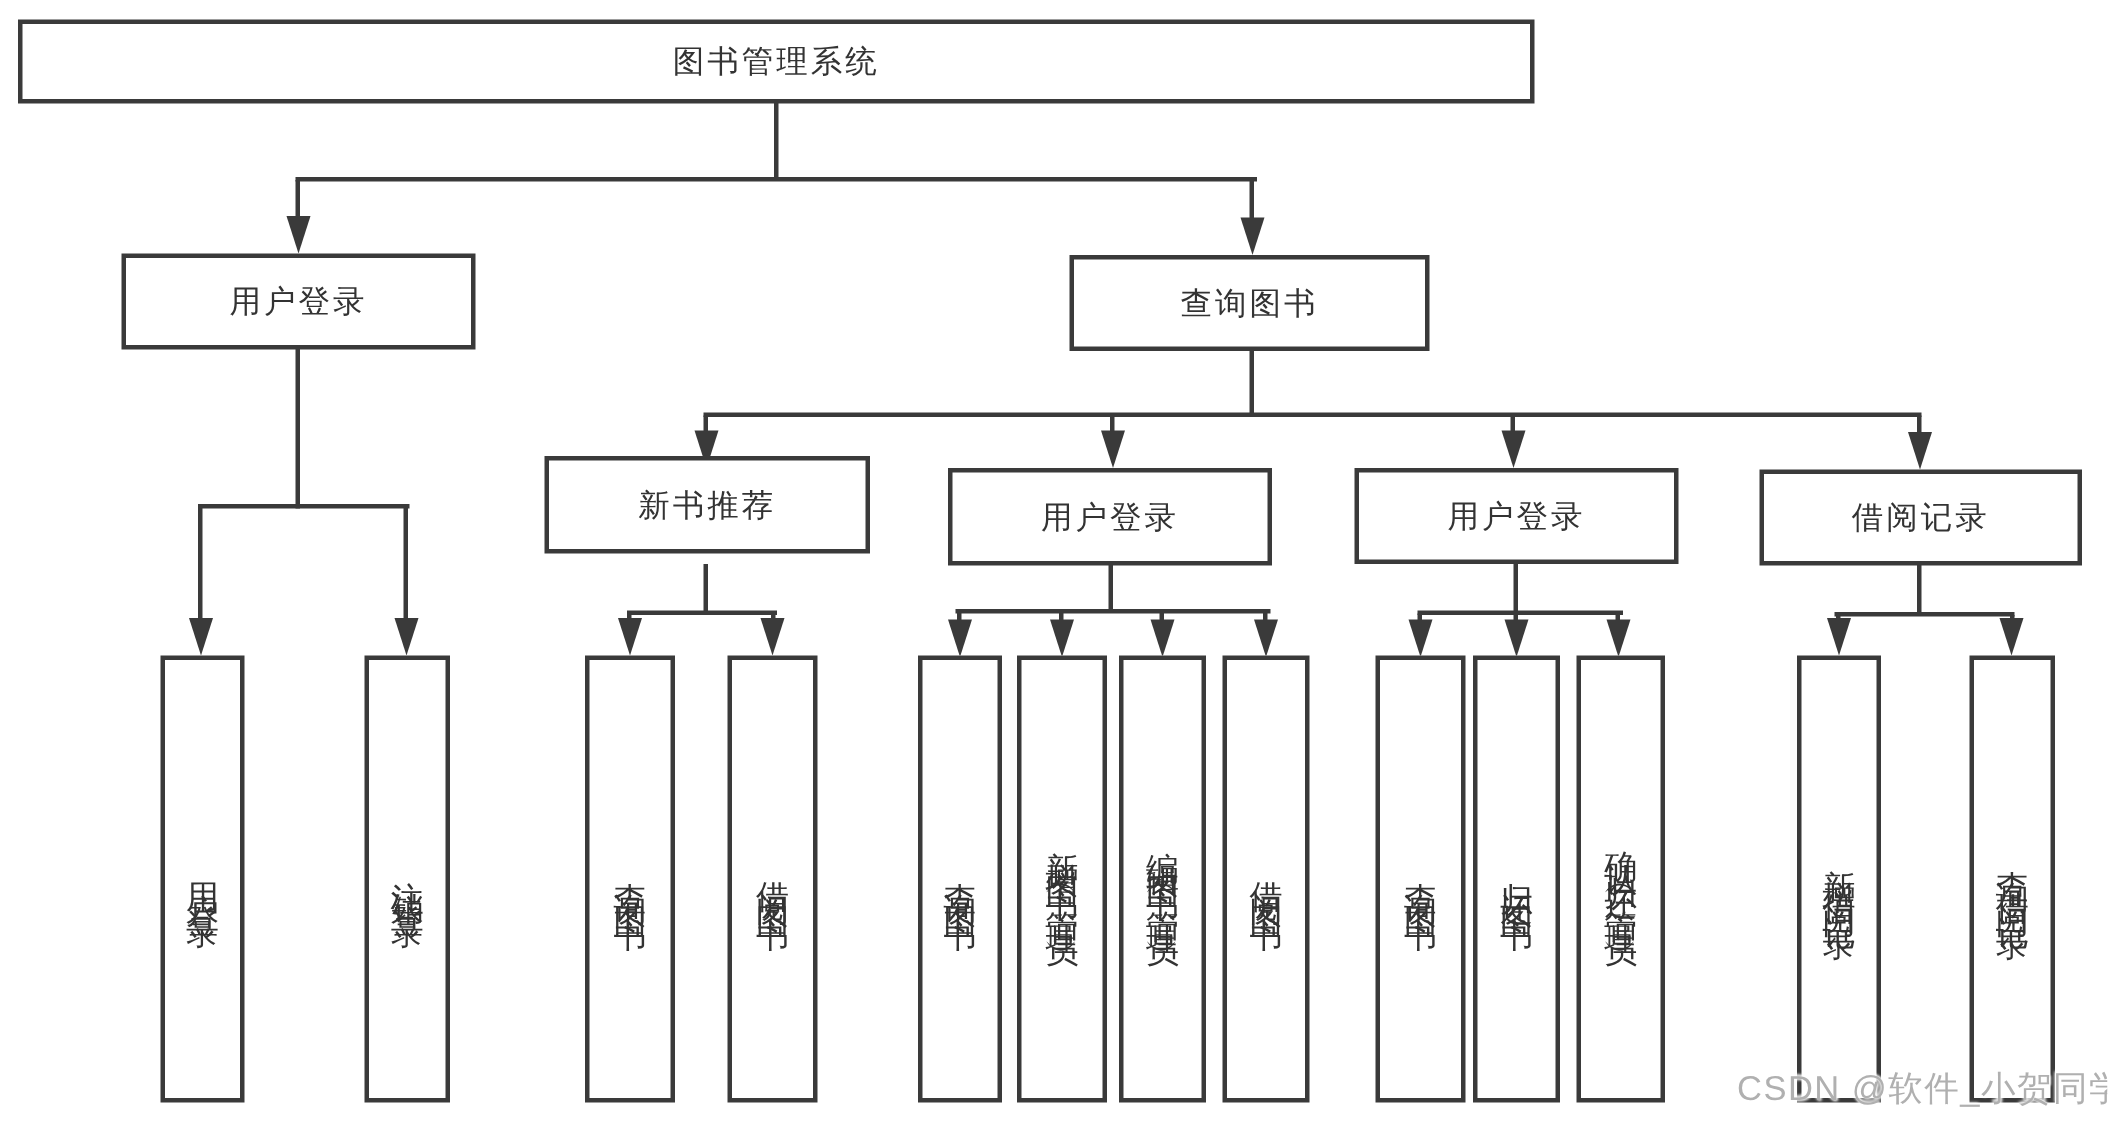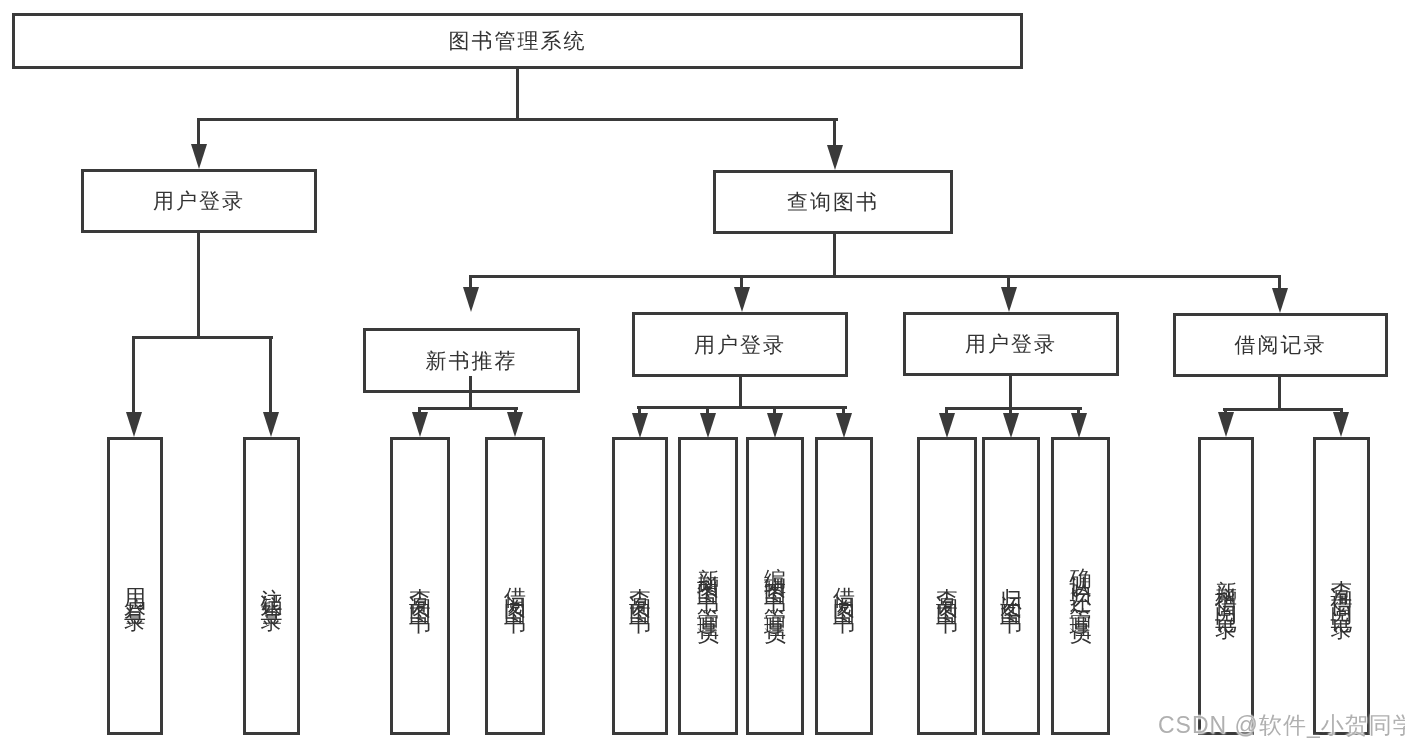--- a/index.html
+++ b/index.html
@@ -65,21 +65,21 @@
   <div class="line" style="left:469px;top:275px;width:812px;height:3px;"></div>
   <div class="line" style="left:469px;top:277px;width:3px;height:12px;"></div>
   <div class="arrow" style="left:463px;top:287px;"></div>
   <div class="line" style="left:740px;top:277px;width:3px;height:12px;"></div>
   <div class="arrow" style="left:734px;top:287px;"></div>
   <div class="line" style="left:1007px;top:277px;width:3px;height:12px;"></div>
   <div class="arrow" style="left:1001px;top:287px;"></div>
   <div class="line" style="left:1278px;top:277px;width:3px;height:13px;"></div>
   <div class="arrow" style="left:1272px;top:288px;"></div>
 
-  <div class="box" style="left:363px;top:328px;width:217px;height:65px;">
+  <div class="box" style="left:363px;top:304px;width:217px;height:65px;">
     <span>新书推荐</span>
   </div>
   <div class="box" style="left:632px;top:312px;width:216px;height:65px;">
     <span>用户登录</span>
   </div>
   <div class="box" style="left:903px;top:312px;width:216px;height:64px;">
     <span>用户登录</span>
   </div>
   <div class="box" style="left:1173px;top:313px;width:215px;height:64px;">
     <span>借阅记录</span>

